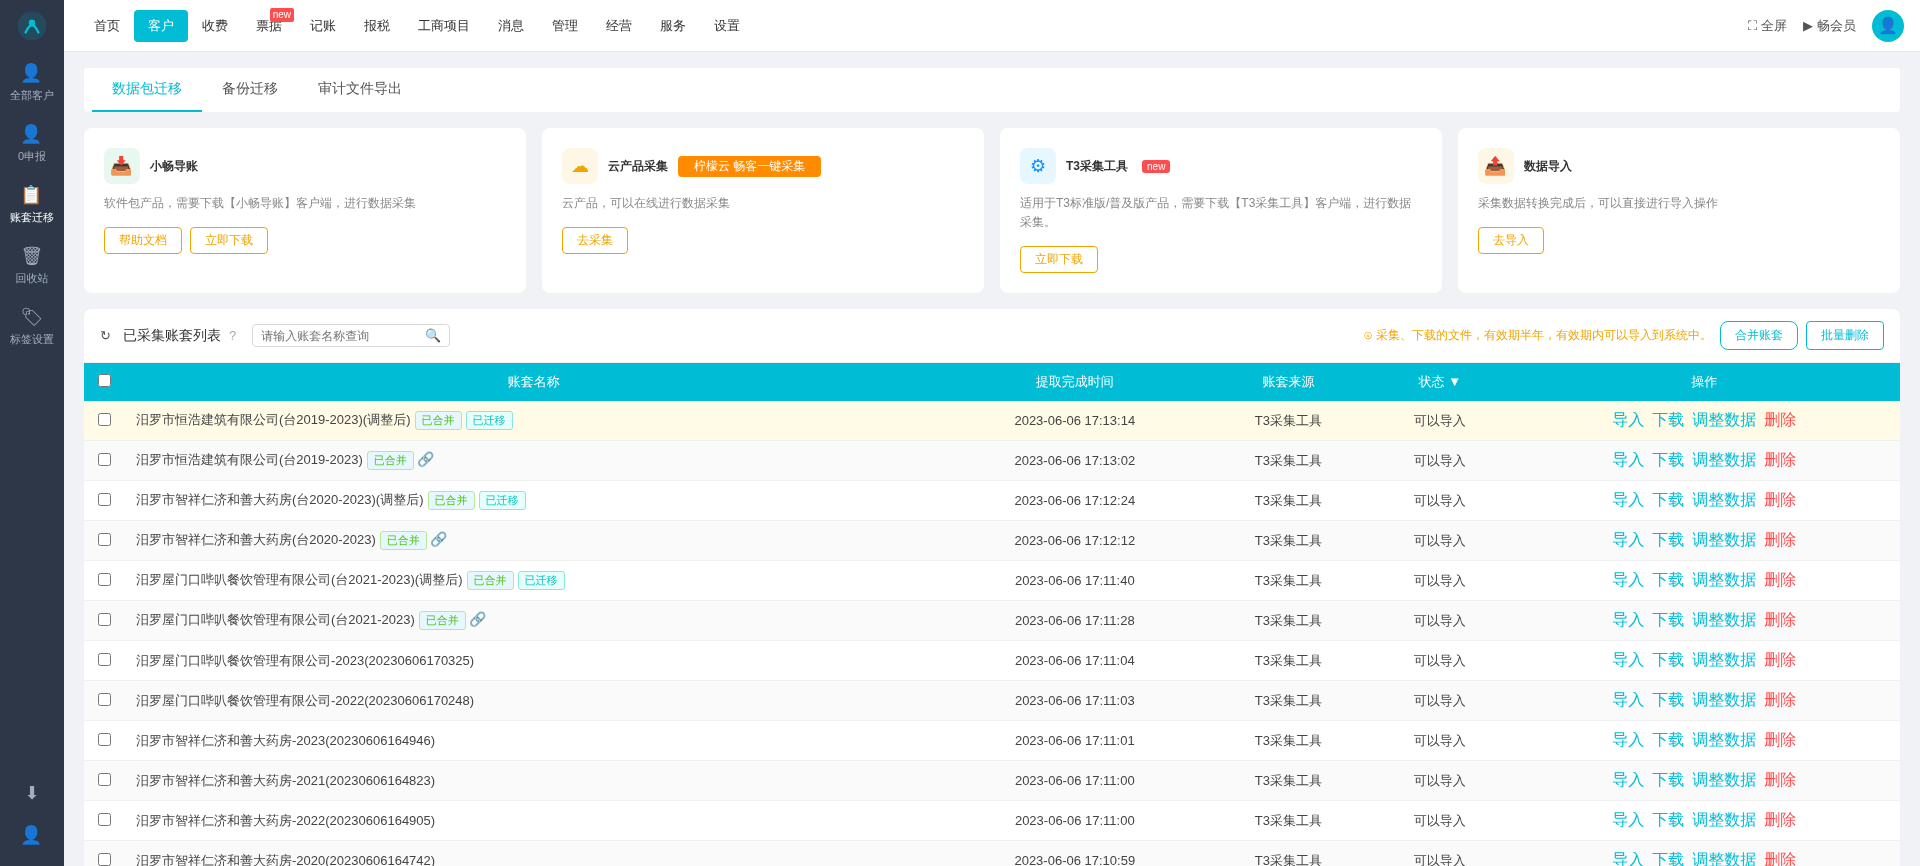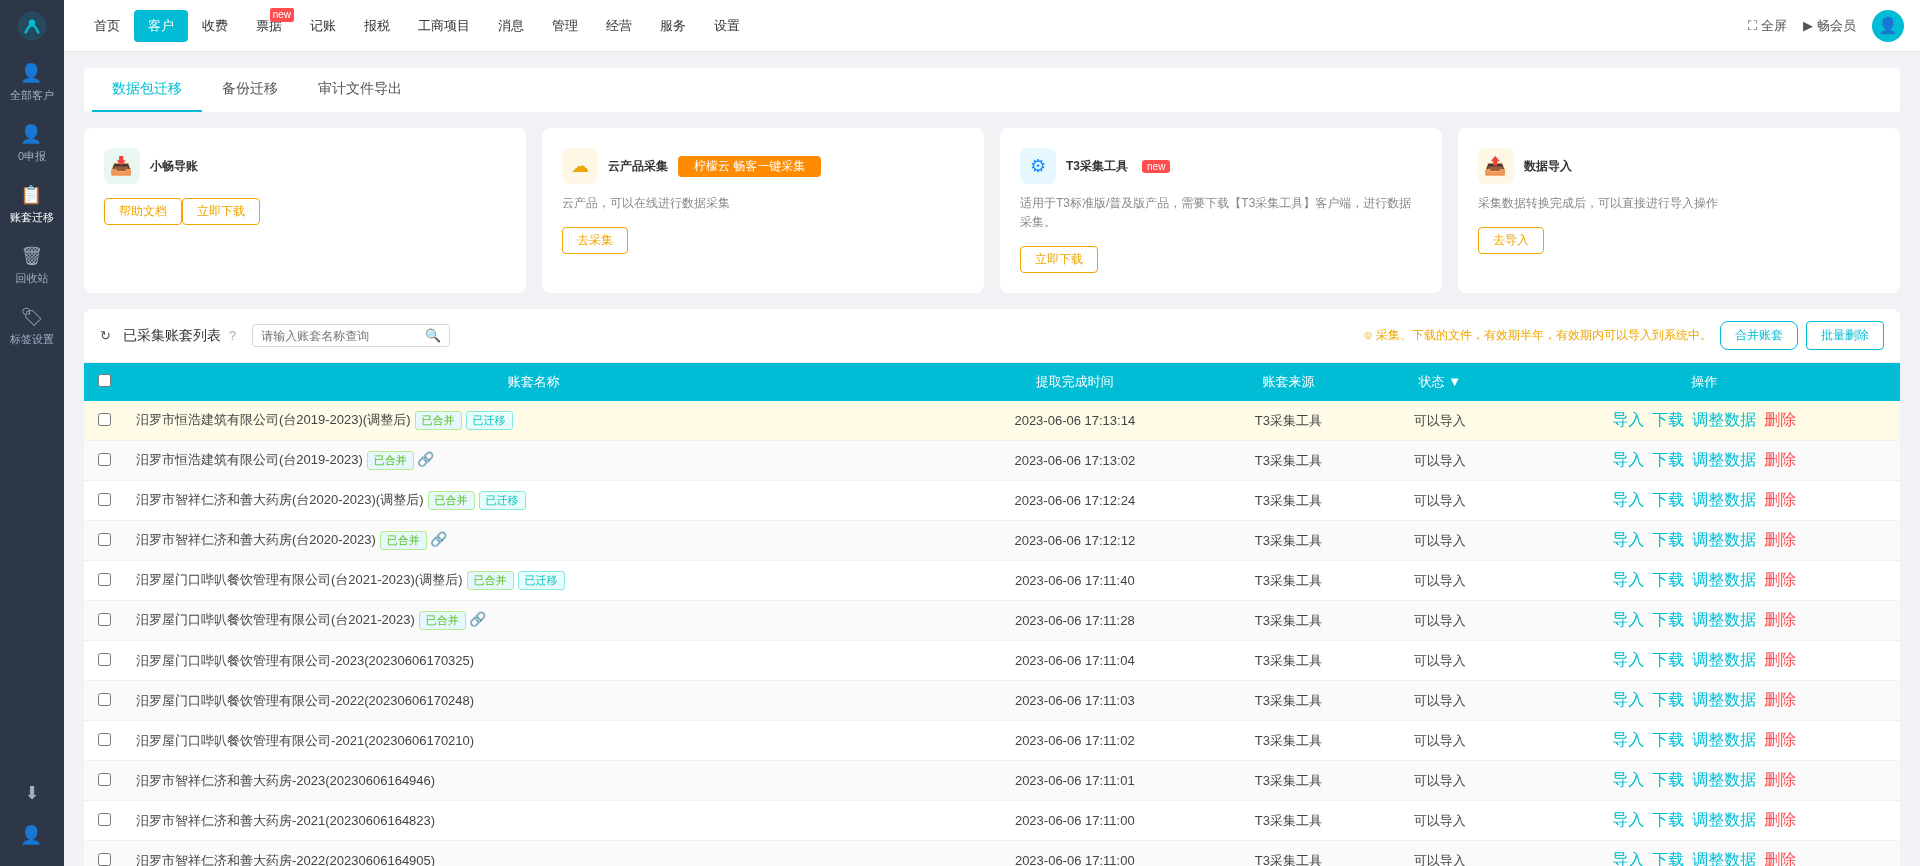--- a/index.html
+++ b/index.html
@@ -184,20 +184,21 @@
       font-weight: 600;
       color: #333;
     }
     .card-desc {
       font-size: 12px;
       color: #888;
       line-height: 1.6;
     }
     .card-actions {
       display: flex;
+      gap: 8px;
       margin-top: 4px;
     }
     .btn-outline {
       padding: 4px 14px;
       border: 1px solid #f0a500;
       color: #f0a500;
       background: #fff;
       border-radius: 4px;
       cursor: pointer;
       font-size: 12px;
@@ -417,20 +418,21 @@
         <div class="tab-item">审计文件导出</div>
       </div>
 
       <div class="cards-row">
 
         <div class="card">
           <div class="card-header">
             <div class="card-icon" style="background:#e8f7f0; color:#00b894;">📥</div>
             <span class="card-title">小畅导账</span>
           </div>
+          <div class="card-desc">软件包产品，需要下载【小畅导账】客户端，进行数据采集</div>
           <div class="card-actions">
             <button class="btn-outline">帮助文档</button>
             <button class="btn-outline">立即下载</button>
           </div>
         </div>
 
         <div class="card">
           <div class="card-header">
             <div class="card-icon" style="background:#fff7e6; color:#f0a500;">☁</div>
             <span class="card-title">云产品采集</span>
@@ -554,28 +556,20 @@
               <tr>
                 <td><input type="checkbox" style=""></td>
                 <td>汨罗屋门口哔叭餐饮管理有限公司-2022(20230606170248)</td>
                 <td>2023-06-06 17:11:03</td>
                 <td>T3采集工具</td>
                 <td class="status-ok">可以导入</td>
                 <td><span class="action-link">导入</span><span class="action-link">下载</span><span class="action-link">调整数据</span><span class="action-link delete">删除</span></td>
               </tr>
               <tr>
                 <td><input type="checkbox" style=""></td>
-                <td>汨罗屋门口哔叭餐饮管理有限公司-2021(20230606170210)</td>
-                <td>2023-06-06 17:11:02</td>
-                <td>T3采集工具</td>
-                <td class="status-ok">可以导入</td>
-                <td><span class="action-link">导入</span><span class="action-link">下载</span><span class="action-link">调整数据</span><span class="action-link delete">删除</span></td>
-              </tr>
-              <tr>
-                <td><input type="checkbox" style=""></td>
                 <td>汨罗市智祥仁济和善大药房-2023(20230606164946)</td>
                 <td>2023-06-06 17:11:01</td>
                 <td>T3采集工具</td>
                 <td class="status-ok">可以导入</td>
                 <td><span class="action-link">导入</span><span class="action-link">下载</span><span class="action-link">调整数据</span><span class="action-link delete">删除</span></td>
               </tr>
               <tr>
                 <td><input type="checkbox" style=""></td>
                 <td>汨罗市智祥仁济和善大药房-2021(20230606164823)</td>
                 <td>2023-06-06 17:11:00</td>

